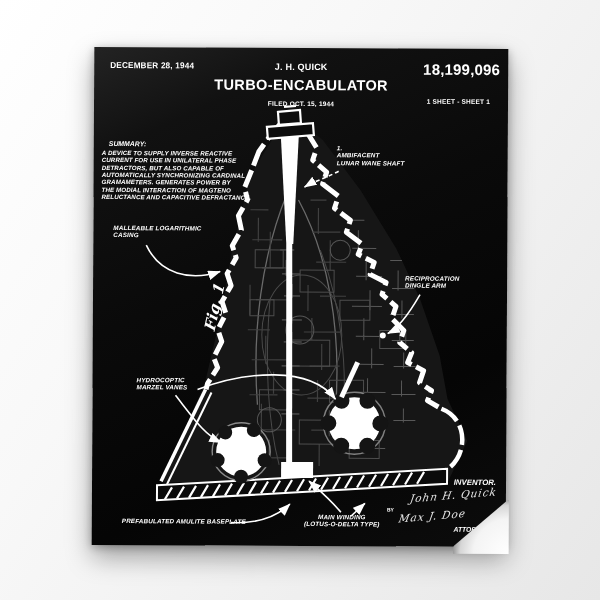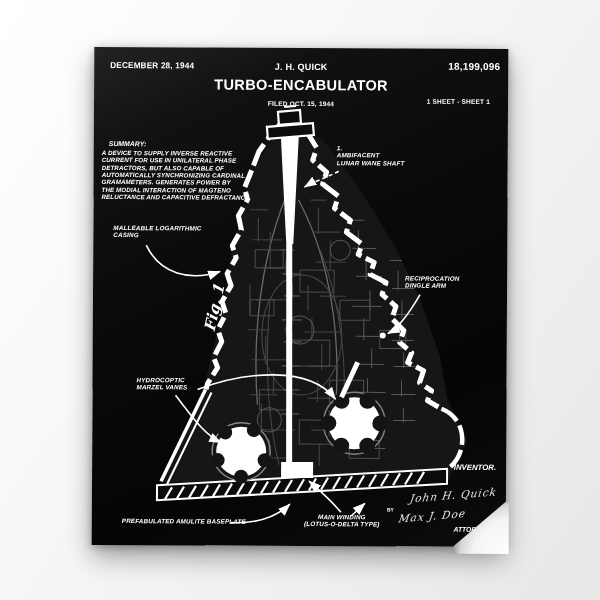--- a/index.html
+++ b/index.html
@@ -142,21 +142,21 @@
       <path marker-end="url(#arw)" d="M420,294 C408,315 398,328 388,333"></path>
       <path marker-end="url(#arw)" stroke-dasharray="4 3" d="M338,171 C325,178 312,182 304,187"></path>
       <circle cx="383" cy="335" r="3" fill="#ffffff" stroke="none"></circle>
     </g>
   </svg>
 
   <div class="ink hdr" style="left:16px;top:13px;font-size:8.5px">DECEMBER 28, 1944</div>
   <div class="ink hdr ctr" style="top:14px;font-size:9px">J. H. QUICK</div>
   <div class="ink hdr ctr" style="top:29px;font-size:14.5px;letter-spacing:0.4px">TURBO-ENCABULATOR</div>
   <div class="ink hdr ctr" style="top:52px;font-size:6.5px">FILED OCT. 15, 1944</div>
-  <div class="ink hdr" style="right:8px;top:12px;font-size:10px;transform:none">18,199,096</div>
+  <div class="ink hdr" style="right:8px;top:12px;font-size:15px;transform:none">18,199,096</div>
   <div class="ink hdr" style="right:18px;top:49px;font-size:6.5px;transform:none">1 SHEET - SHEET 1</div>
 
   <div class="ink" style="left:15px;top:93px;font:italic 700 6.9px 'Liberation Sans',sans-serif">SUMMARY:</div>
   <div class="ink summary-body" style="left:8px;top:102px">A DEVICE TO SUPPLY INVERSE REACTIVE
 CURRENT FOR USE IN UNILATERAL PHASE
 DETRACTORS, BUT ALSO  CAPABLE OF
 AUTOMATICALLY SYNCHRONIZING CARDINAL
 GRAMAMETERS.  GENERATES POWER BY
 THE MODIAL INTERACTION OF MAGTENO
 RELUCTANCE AND CAPACITIVE DEFRACTANCE.</div>
@@ -169,20 +169,20 @@
 MARZEL VANES</div>
   <div class="ink lbl" style="left:30px;top:470px">PREFABULATED AMULITE BASEPLATE</div>
   <div class="ink lbl" style="left:195px;top:465px;width:110px;text-align:center">MAIN WINDING
 (LOTUS-O-DELTA TYPE)</div>
   <div class="ink lbl" style="left:243px;top:96px">1.
 AMBIFACENT
 LUNAR WANE SHAFT</div>
   <div class="ink lbl" style="left:312px;top:226px">RECIPROCATION
 DINGLE ARM</div>
 
-  <div class="ink" style="right:10px;top:414px;font:italic 700 7.8px 'Liberation Sans',sans-serif">INVENTOR.</div>
+  <div class="ink" style="right:10px;top:429px;font:italic 700 7.8px 'Liberation Sans',sans-serif">INVENTOR.</div>
   <div class="ink sig" style="right:9px;top:440px">John H. Quick</div>
   <div class="ink" style="left:295px;top:458px;font:700 5px 'Liberation Sans',sans-serif">BY</div>
   <div class="ink sig" style="right:40px;top:461px">Max J. Doe</div>
   <div class="ink" style="right:11px;top:477px;font:italic 700 6.8px 'Liberation Sans',sans-serif">ATTORNEYS</div>
 
   <div class="curl"></div>
 </div>
 
 </body></html>

